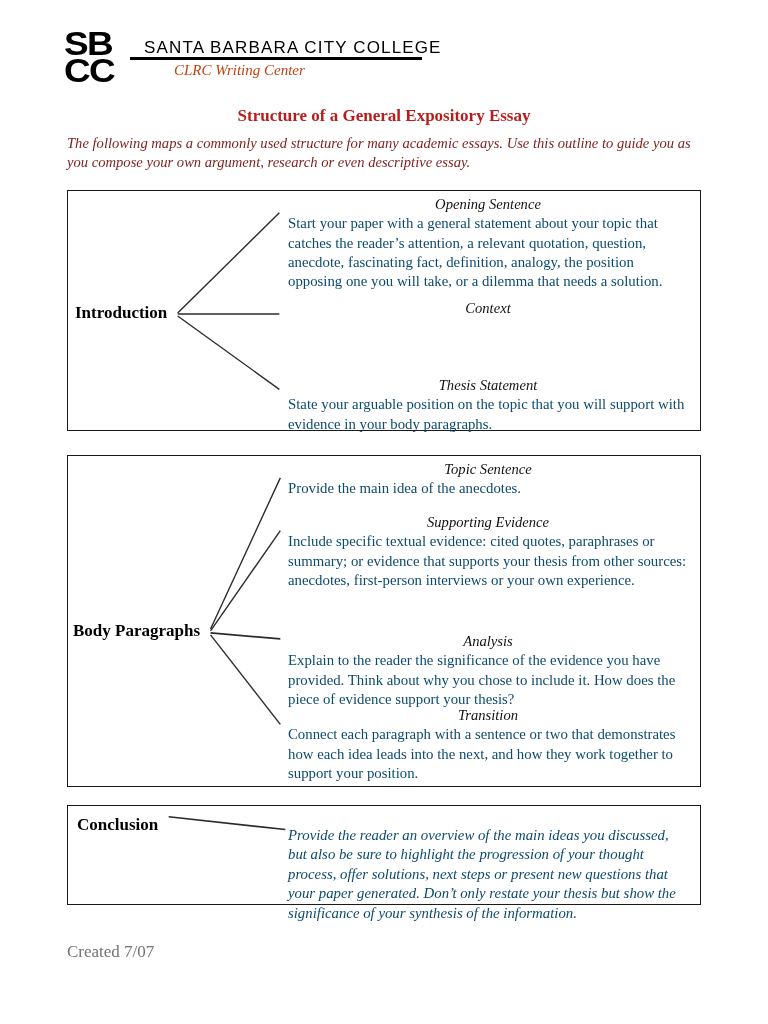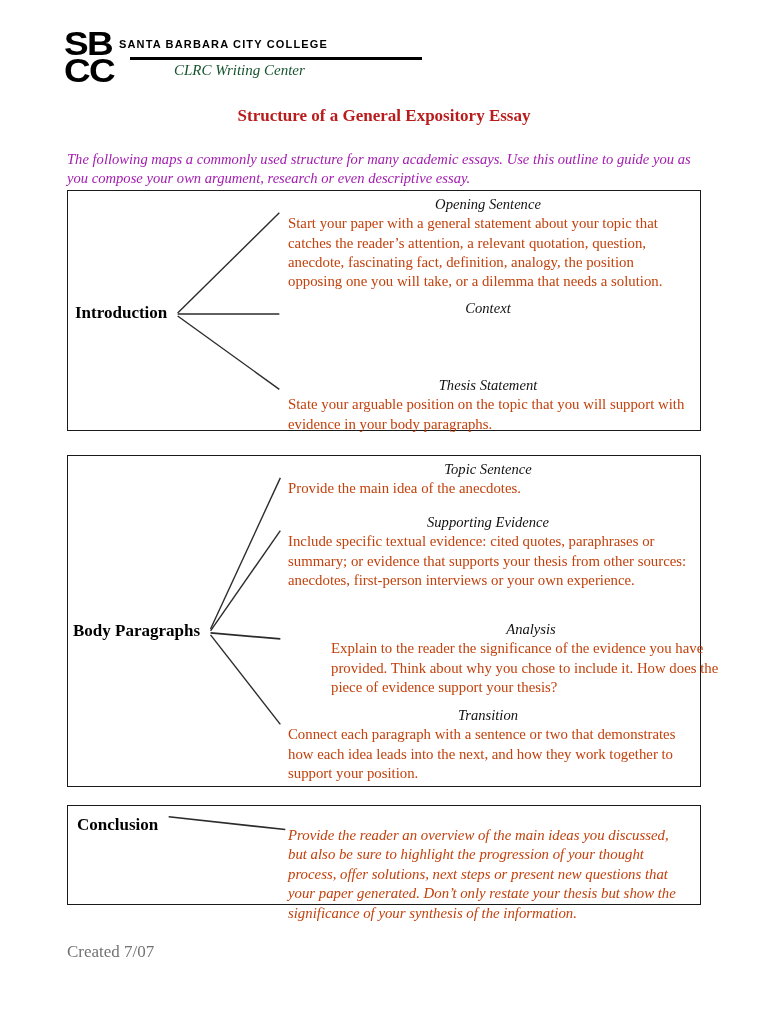--- a/index.html
+++ b/index.html
@@ -47,68 +47,68 @@
     text-align: left;
     transform: scaleX(1.12);
     transform-origin: left top;
   }
   .logo-mark div {
     display: block;
     white-space: nowrap;
   }
   .logo-college {
     position: absolute;
-    left: 55px;
+    left: 80px;
     top: 10px;
     font-family: "Liberation Sans", "DejaVu Sans", sans-serif;
-    font-weight: bold;
-    font-size: 11px;
+    font-weight: normal;
+    font-size: 17px;
     letter-spacing: 1.15px;
     color: #000000;
     white-space: nowrap;
   }
   .logo-rule {
     position: absolute;
     left: 66px;
     top: 29px;
     width: 292px;
     height: 2.5px;
     background: #000000;
   }
   .logo-sub {
     position: absolute;
     left: 110px;
     top: 34px;
     font-family: "Liberation Serif", "DejaVu Serif", serif;
     font-style: italic;
     font-size: 15px;
-    color: #14532d;
+    color: #c2410c;
     white-space: nowrap;
   }
 
   
   .doc-title {
     position: absolute;
     left: 0;
     top: 106px;
     width: 768px;
     text-align: center;
     font-size: 17px;
     font-weight: bold;
     color: #b91c1c;
   }
   .doc-intro {
     position: absolute;
     left: 67px;
-    top: 150px;
+    top: 134px;
     width: 634px;
     font-style: italic;
     font-size: 14.6px;
     line-height: 1.33;
-    color: #a21caf;
+    color: #7f1d1d;
   }
 
   
   .box {
     position: absolute;
     border: 1.6px solid #1a1a1a;
     background: #ffffff;
     box-sizing: border-box;
   }
   #box-introduction { left: 67px; top: 190px;  width: 634px; height: 241px; }
@@ -145,34 +145,34 @@
     font-style: italic;
     font-size: 14.6px;
     text-align: center;
     color: #111111;
     margin: 0 0 1px 0;
     line-height: 1.25;
   }
   .part-body {
     font-size: 14.8px;
     line-height: 1.31;
-    color: #c2410c;
+    color: #0c4a6e;
     margin: 0;
     text-align: left;
   }
 
   
   #part-opening  { top: 4px;   }
   #part-context  { top: 108px; }
   #part-thesis   { top: 185px; }
 
   
   #part-topic      { top: 4px;   }
   #part-evidence   { top: 57px;  }
-  #part-analysis   { top: 164px; margin-left: 43px; }
+  #part-analysis   { top: 176px; }
   #part-transition { top: 250px; }
 
   
   #part-conclusion-text { top: 20px; font-style: italic; }
 
   .footer-note {
     position: absolute;
     left: 67px;
     top: 942px;
     font-size: 17px;

